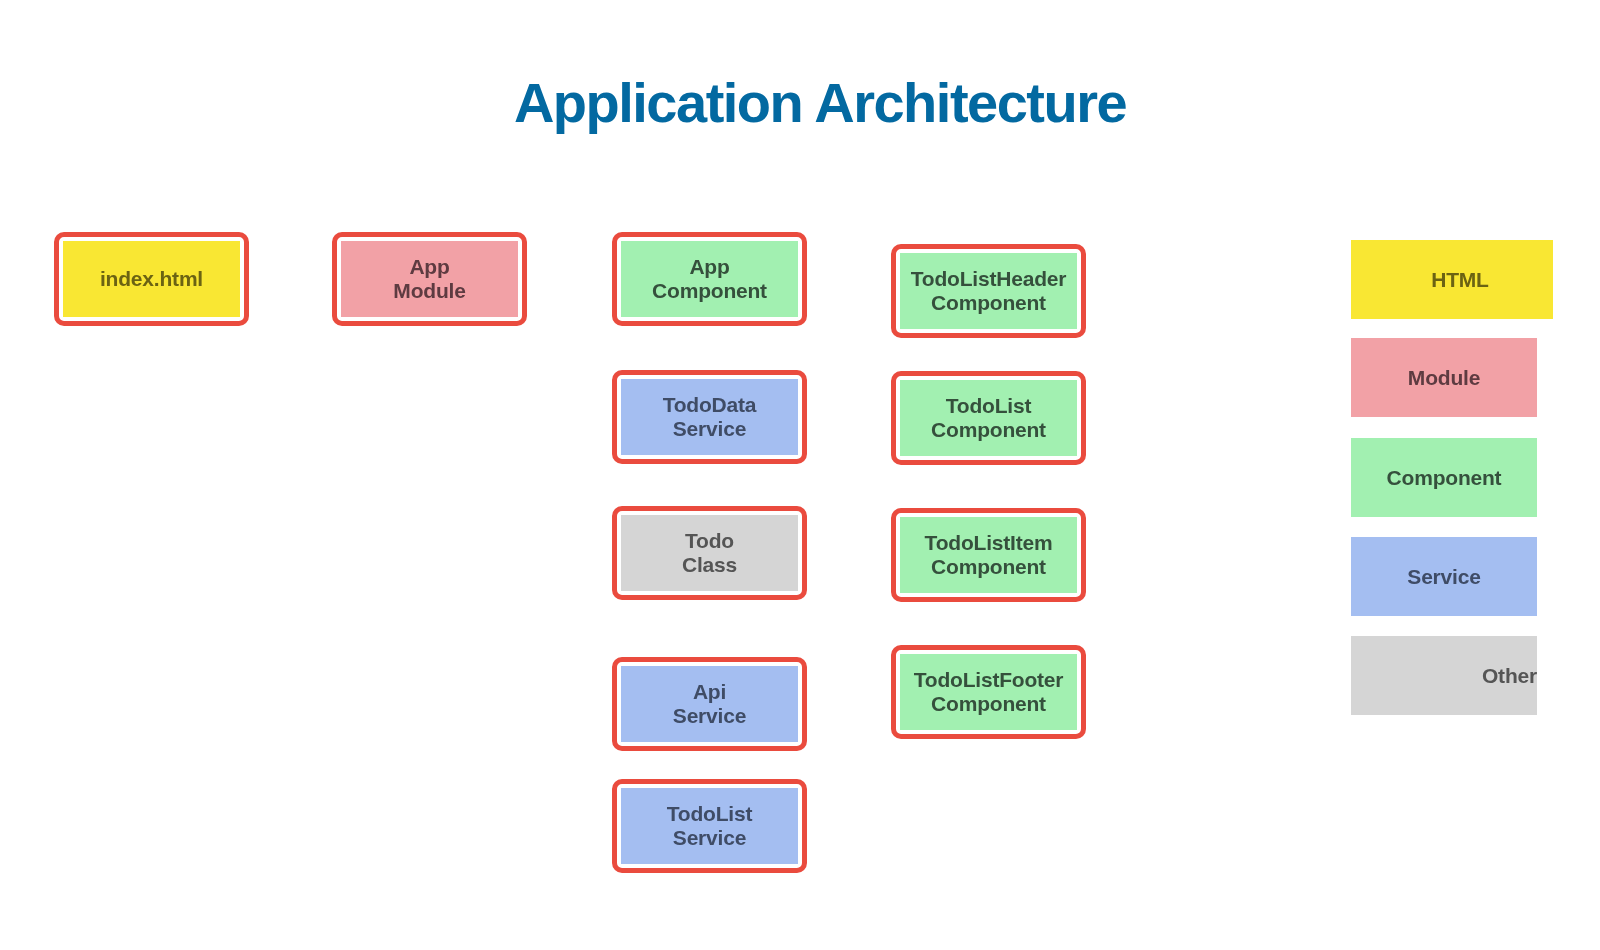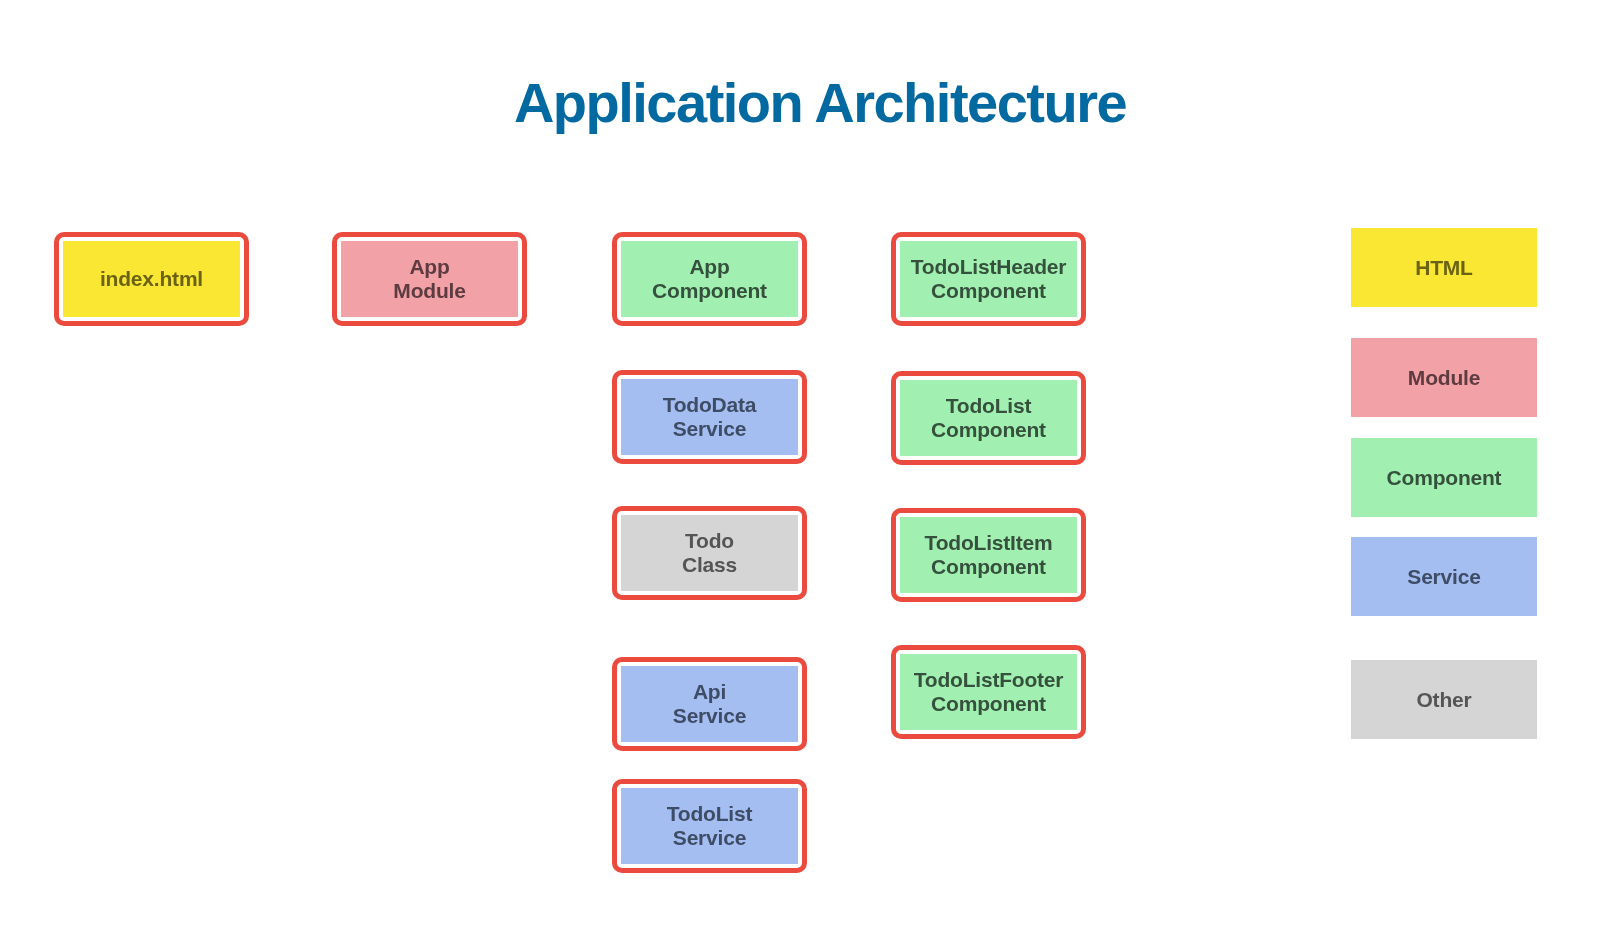--- a/index.html
+++ b/index.html
@@ -95,21 +95,21 @@
 Service</span>
     </div>
   </div>
   <div class="node" style="left:612px;top:779px;">
     <div class="node-fill t-service">
       <span class="label">TodoList
 Service</span>
     </div>
   </div>
 
-  <div class="node" style="left:891px;top:232px;">
+  <div class="node" style="left:891px;top:244px;">
     <div class="node-fill t-component">
       <span class="label">TodoListHeader
 Component</span>
     </div>
   </div>
   <div class="node" style="left:891px;top:371px;">
     <div class="node-fill t-component">
       <span class="label">TodoList
 Component</span>
     </div>
@@ -120,29 +120,29 @@
 Component</span>
     </div>
   </div>
   <div class="node" style="left:891px;top:645px;">
     <div class="node-fill t-component">
       <span class="label">TodoListFooter
 Component</span>
     </div>
   </div>
 
-  <div class="legend-box t-html" style="top:228px;">
+  <div class="legend-box t-html" style="top:240px;padding-left:16px;">
     <span class="label">HTML</span>
   </div>
   <div class="legend-box t-module" style="top:338px;">
     <span class="label">Module</span>
   </div>
   <div class="legend-box t-component" style="top:438px;">
     <span class="label">Component</span>
   </div>
   <div class="legend-box t-service" style="top:537px;">
     <span class="label">Service</span>
   </div>
-  <div class="legend-box t-other" style="top:660px;">
+  <div class="legend-box t-other" style="top:636px;justify-content:flex-end;">
     <span class="label">Other</span>
   </div>
 
 </div>
 
 </body></html>

